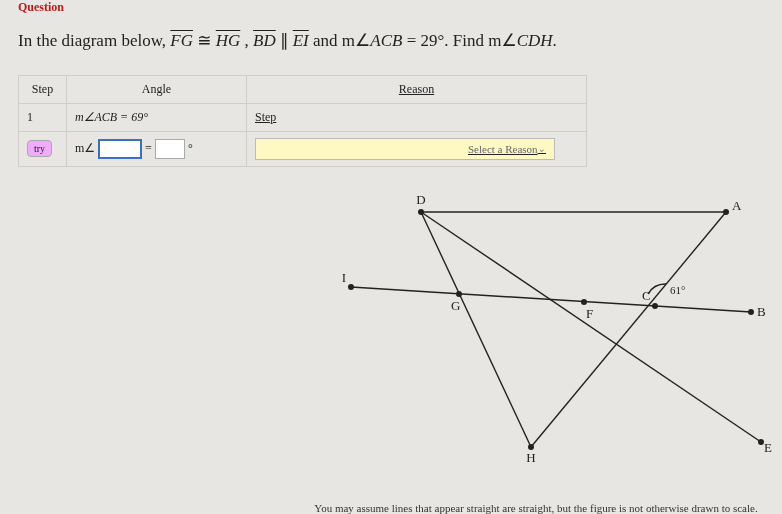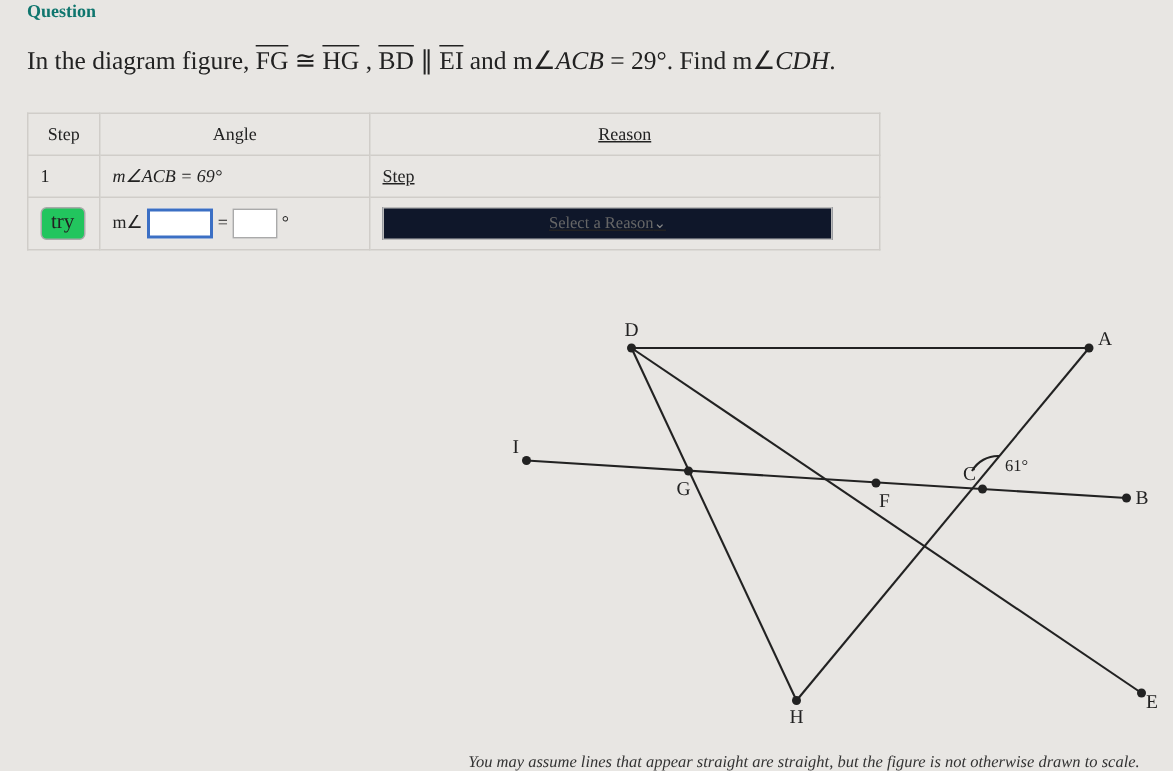--- a/index.html
+++ b/index.html
@@ -8,52 +8,52 @@
     background: #e8e6e3;
     width: 782px;
     height: 514px;
     padding: 0 18px;
     color: #222;
     position: relative;
   }
   .question-label {
     font-size: 12px;
     font-weight: bold;
-    color: #0f766e;
+    color: #b91c1c;
   }
   .prompt {
     font-size: 17px;
     margin: 14px 0 22px 0;
     line-height: 1.4;
   }
-  .overline { text-decoration: overline; }
+  .overline { text-decoration: overline; font-style: italic; }
   .proof-table {
     border-collapse: collapse;
     font-size: 12px;
   }
   .proof-table th, .proof-table td {
     border: 1px solid #d0cdc9;
     padding: 6px 8px;
     text-align: left;
     vertical-align: middle;
   }
   .proof-table th {
     font-weight: normal;
     background: #e8e6e3;
     text-align: center;
   }
   .col-step { width: 48px; text-align: center; }
   .col-angle { width: 180px; }
   .col-reason { width: 340px; text-decoration: underline; }
   .try-btn {
-    font-size: 14px;
+    font-size: 10px;
     border: 1px solid #aaa;
     border-radius: 4px;
     padding: 2px 6px;
-    background: #22c55e;
+    background: #f0abfc;
     display: inline-block;
   }
   .angle-input {
     display: inline-block;
     vertical-align: middle;
   }
   .blank-box {
     display: inline-block;
     border: 2px solid #3b6fc4;
     background: #fff;
@@ -65,50 +65,49 @@
     display: inline-block;
     border: 1px solid #aaa;
     background: #fff;
     width: 30px;
     height: 20px;
     vertical-align: middle;
   }
   .reason-select {
     width: 300px;
     border: 1px solid #bbb;
-    background: #0f172a;
+    background: #fef9c3;
     padding: 4px 8px;
     font-size: 11px;
     color: #666;
     display: flex;
-    justify-content: center;
+    justify-content: flex-end;
     align-items: center;
   }
   .chev { font-size: 10px; color: #888; }
   .diagram-wrap {
     position: absolute;
     right: 6px;
     bottom: 0;
   }
   .disclaimer {
     font-size: 11px;
     color: #333;
     text-align: center;
-    margin-top: 0;
-    font-style: italic;
+    margin-top: 20px;
   }
   svg { display: block; }
 </style>
 </head>
 <body>
 
 <div class="question-label">Question</div>
 
 <div class="prompt">
-  <span>In the diagram figure, </span>
+  <span>In the diagram below, </span>
   <span class="overline">FG</span>
   <span> ≅ </span>
   <span class="overline">HG</span>
   <span>,  </span>
   <span class="overline">BD</span>
   <span> ∥ </span>
   <span class="overline">EI</span>
   <span>  and m∠</span><i>ACB</i>
   <span> = 29°. Find m∠</span><i>CDH</i><span>.</span>
 </div>

